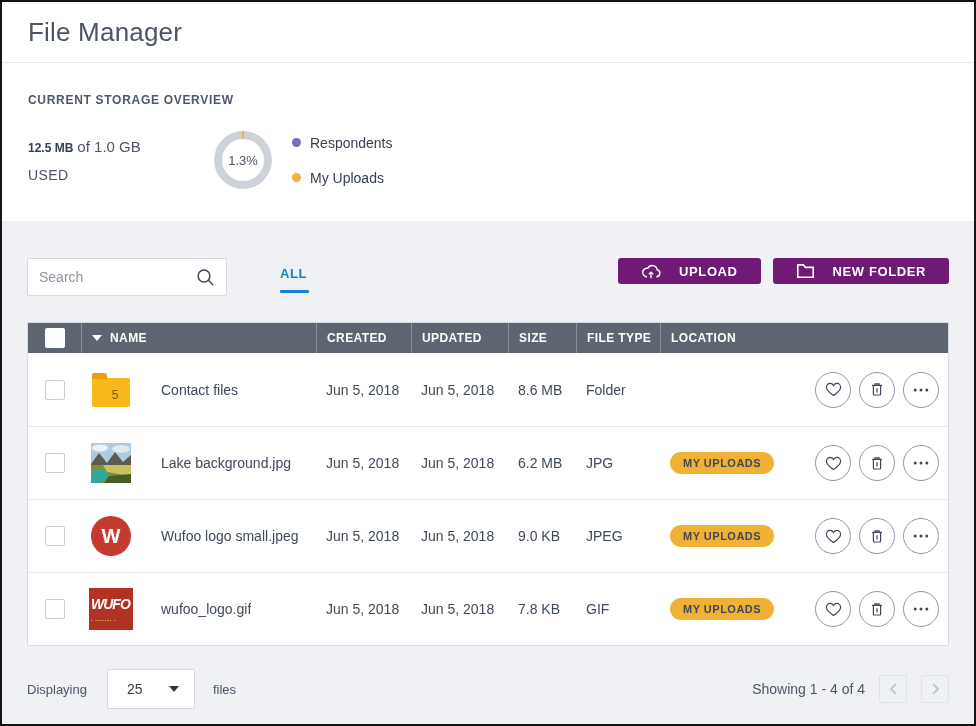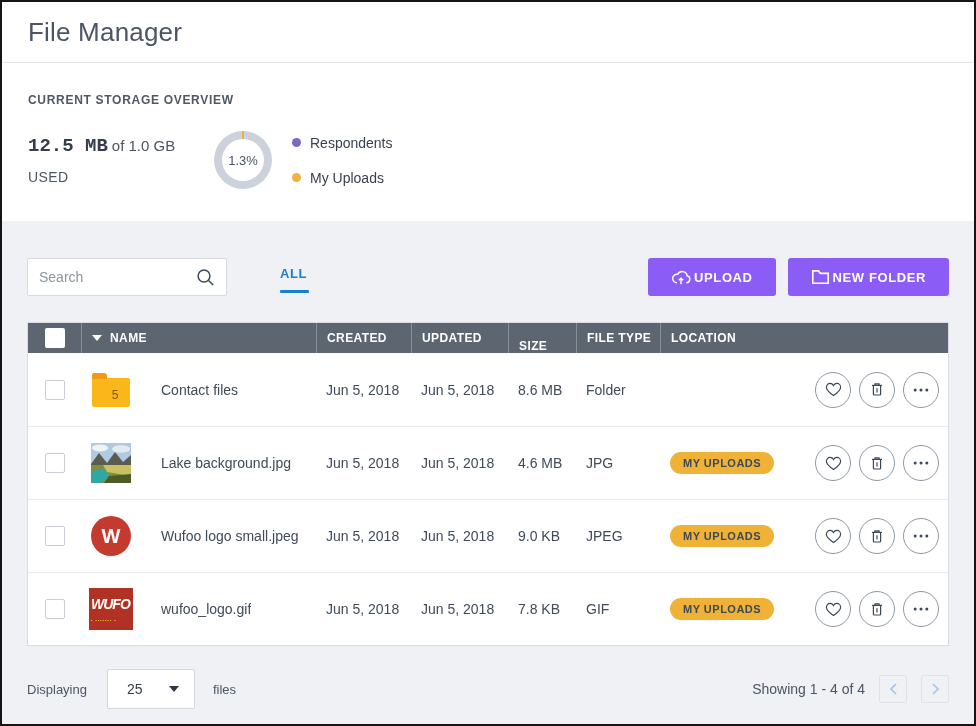--- a/index.html
+++ b/index.html
@@ -24,21 +24,21 @@
     border-bottom:1px solid #e3e6ea;
   }
   .page-title { font-size:26px; font-weight:400; color:#4b5565; letter-spacing:.2px; }
 
   
   .storage { flex:none; height:158px; padding:30px 26px 0; }
   .storage-heading { font-size:12px; font-weight:700; color:#4e5866; letter-spacing:.7px; }
   .storage-row { display:flex; align-items:center; margin-top:24px; }
   .usage { width:158px; }
   .usage-line { font-size:15px; color:#4b5565; }
-  .usage-amount { font-size:19px; font-weight:700; color:#333d4b; margin-right:4px;font-family:Liberation Mono, monospace; }
+  .usage-amount { font-size:12px; font-weight:700; color:#333d4b; margin-right:4px; }
   .usage-used { font-size:14px; color:#4b5565; margin-top:12px; letter-spacing:.4px; }
   .donut { width:58px; height:58px; border-radius:50%; position:relative; margin-left:28px; flex:none; }
   .donut-hole {
     position:absolute; inset:8px; background:#fff; border-radius:50%;
     display:flex; align-items:center; justify-content:center;
     font-size:13px; color:#4b5565;
   }
   .legend { margin-left:20px; display:flex; flex-direction:column; gap:19px; }
   .legend-item { display:flex; align-items:center; font-size:14px; color:#37414f; }
   .legend-dot { width:9px; height:9px; border-radius:50%; margin-right:9px; flex:none; }
@@ -60,43 +60,43 @@
   .searchbox input::placeholder { color:#8d95a1; }
   .search-icon { flex:none; display:flex; }
   .tab {
     margin-left:53px; margin-top:8px;
     font-size:13px; font-weight:700; letter-spacing:.6px;
     color:#1880d0; cursor:pointer; display:inline-flex; flex-direction:column; align-items:flex-start;
   }
   .tab::after { content:""; width:29px; height:3px; background:#1880d0; margin-top:9px; border-radius:1px; }
   .toolbar-spacer { flex:1; }
   .btn {
-    height:38px; border:none; border-radius:3px;
-    background:#8b5cf6; color:#fff;
+    height:26px; border:none; border-radius:3px;
+    background:#701a75; color:#fff;
     font-family:"Liberation Sans", sans-serif;
     font-size:13px; font-weight:700; letter-spacing:.6px;
-    display:flex; align-items:center; gap:3px;
+    display:flex; align-items:center; gap:18px;
     padding:0 23px; cursor:pointer;
   }
   .btn + .btn { margin-left:12px; }
 
   
   .filetable { flex:none; margin-top:26px; background:#fff; border:1px solid #d9dde3; }
   .thead {
     display:flex; align-items:stretch; height:30px;
     background:#5d6570; color:#fff;
     font-size:12px; font-weight:700; letter-spacing:.4px;
   }
   .hcell { display:flex; align-items:center; padding-left:10px; border-left:1px solid rgba(255,255,255,.28); }
   .hcell:first-child { border-left:none; justify-content:center; padding-left:0; }
   .col-check { width:53px; flex:none; }
   .col-name { width:235px; flex:none; }
   .col-created { width:95px; flex:none; }
   .col-updated { width:97px; flex:none; }
-  .col-size { width:68px; flex:none;align-items:flex-end; }
+  .col-size { width:68px; flex:none; }
   .col-type { width:84px; flex:none; }
   .col-loc { flex:1; min-width:0; }
   .sort-tri {
     width:0; height:0; margin-right:8px;
     border-left:5px solid transparent; border-right:5px solid transparent;
     border-top:6px solid #fff;
   }
   .head-checkbox { width:20px; height:20px; background:#fff; border-radius:2px; }
 
   .trow { display:flex; align-items:center; height:73px; border-top:1px solid #e7eaee; font-size:14px; color:#3f4a5a; }
@@ -331,21 +331,21 @@
                   <rect y="22" width="40" height="18" fill="#7f8f3a"></rect>
                   <polygon points="12,22 40,22 40,33 16,29" fill="#c9c162"></polygon>
                   <polygon points="0,28 14,26 18,34 9,40 0,40" fill="#2fa8a4"></polygon>
                   <polygon points="18,33 40,31 40,40 13,40" fill="#4a5c28"></polygon>
                 </svg>
               </div>
               <span class="fname">Lake background.jpg</span>
             </div>
             <div class="cell col-created">Jun 5, 2018</div>
             <div class="cell col-updated">Jun 5, 2018</div>
-            <div class="cell col-size">4.6 MB</div>
+            <div class="cell col-size">6.2 MB</div>
             <div class="cell col-type">JPG</div>
             <div class="cell col-loc">
               <span class="badge">MY UPLOADS</span>
               <div class="actions">
                 <button class="action-btn">
                   <span style="display:flex;">
                     <svg width="17" height="15" viewBox="0 0 17 15" fill="none" stroke="#3c4858" stroke-width="1.2">
                       <path d="M8.5 13.6C5.2 11.3 1.4 8.6 1.4 5.3 1.4 3.2 3 1.4 5 1.4c1.5 0 2.8.8 3.5 2.1C9.2 2.2 10.5 1.4 12 1.4c2 0 3.6 1.8 3.6 3.9 0 3.3-3.8 6-7.1 8.3z"></path>
                     </svg>
                   </span>

